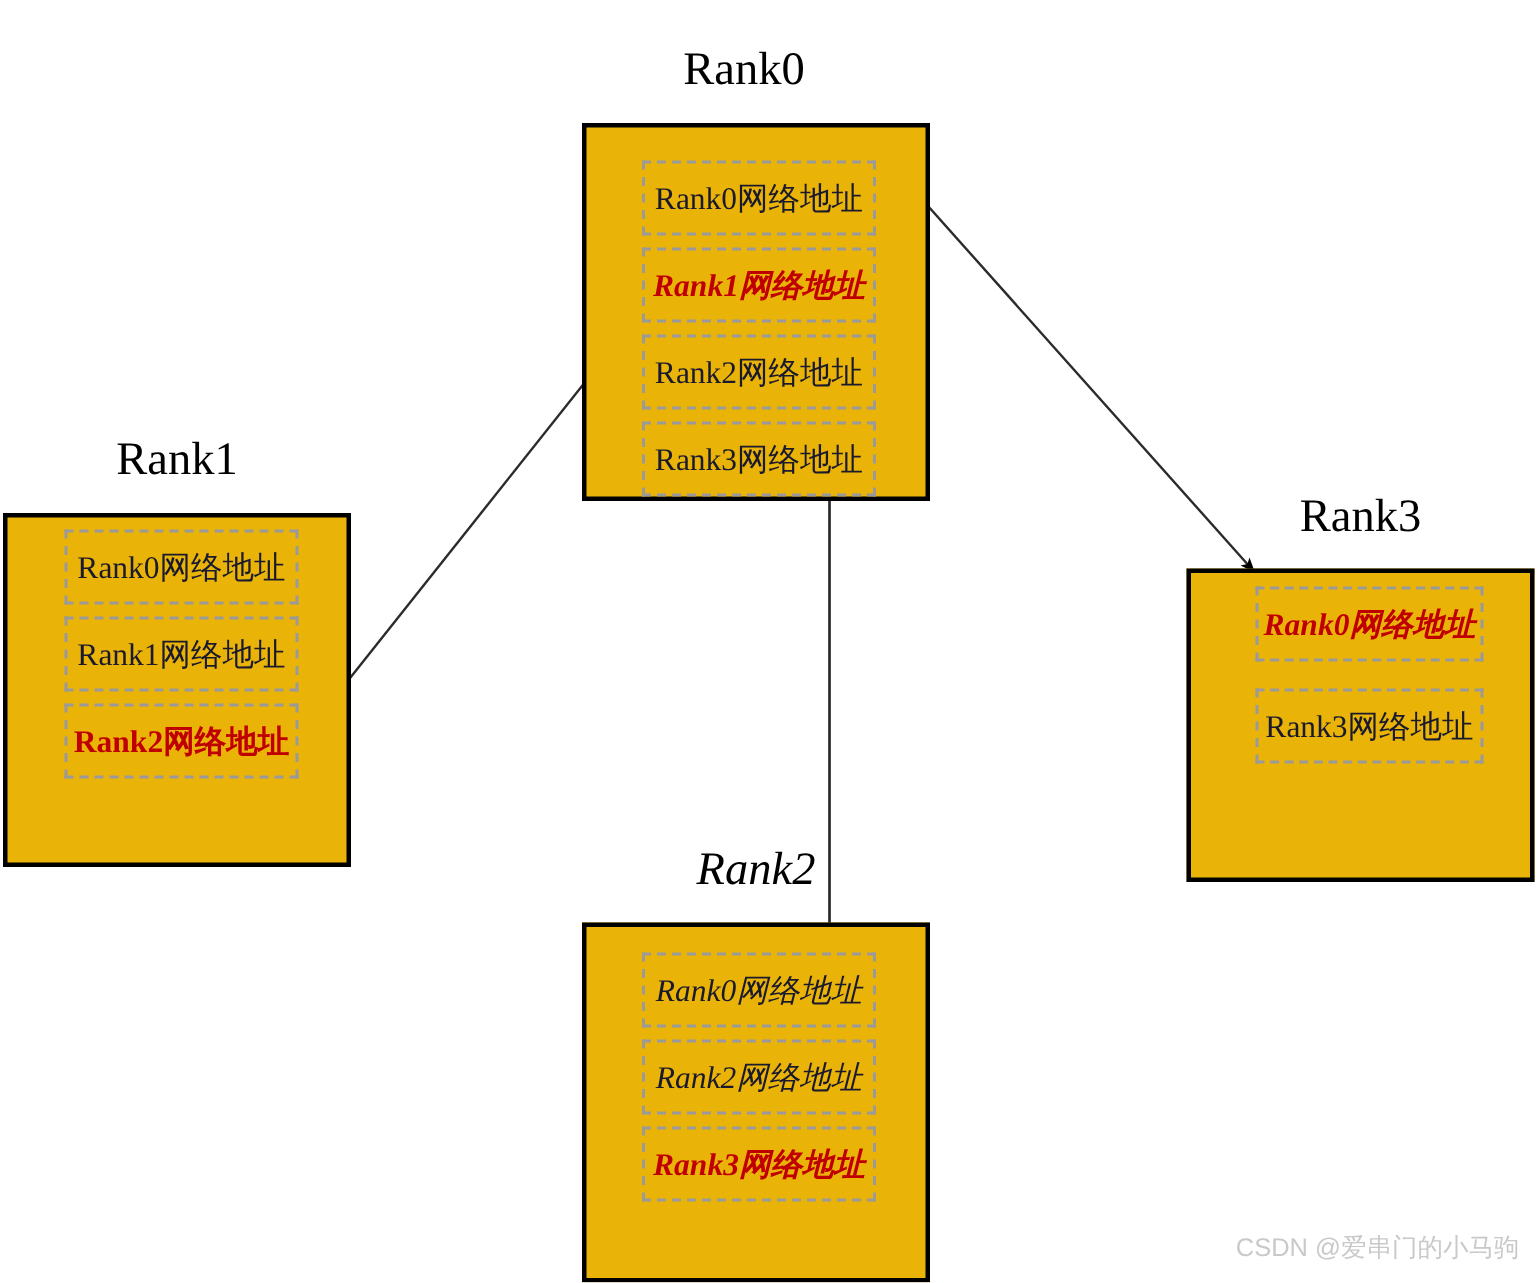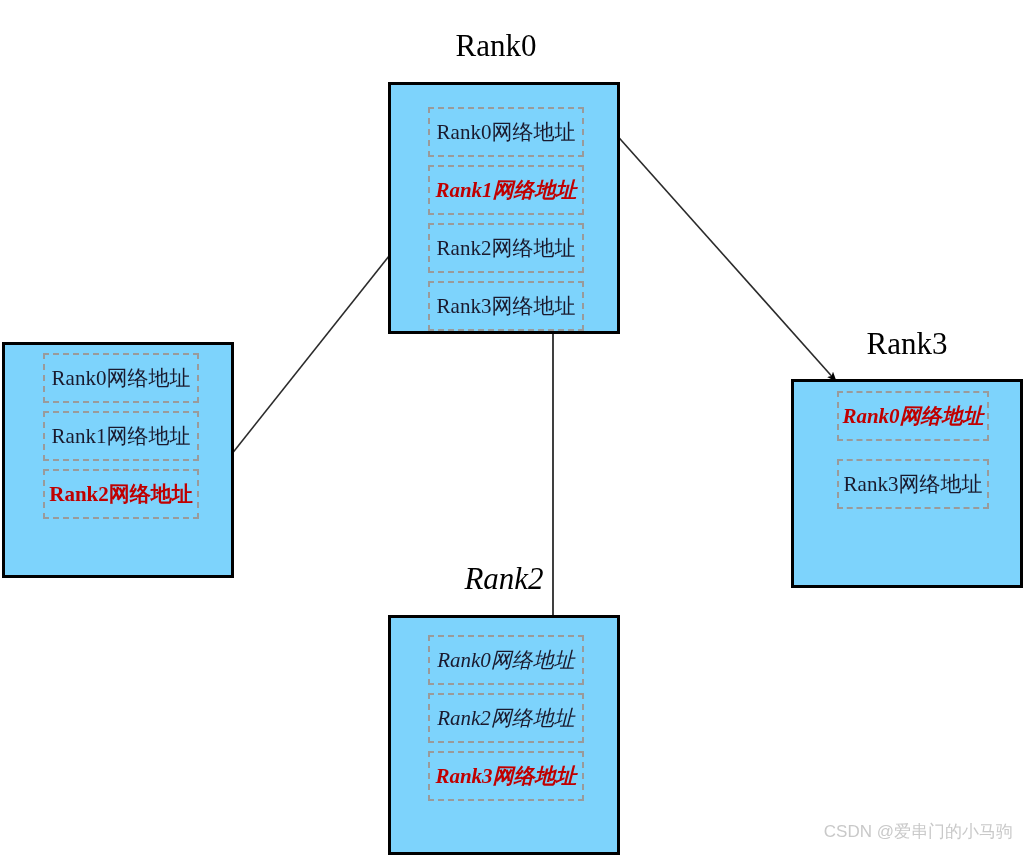--- a/index.html
+++ b/index.html
@@ -28,21 +28,21 @@
     font-family: "Liberation Serif", "DejaVu Serif", serif;
     font-size: 31px;
     line-height: 36px;
     color: #000000;
     white-space: nowrap;
   }
   .node-box {
     position: absolute;
     box-sizing: border-box;
     border: 3px solid #000000;
-    background: #7dd3fc;
+    background: #eab308;
   }
   .slot {
     position: absolute;
     box-sizing: border-box;
     border: 2px dashed #9a9a9a;
     background: transparent;
     display: flex;
     align-items: center;
     justify-content: center;
   }
@@ -114,20 +114,21 @@
       <div class="slot" style="left:37px; top:138px; width:156px; height:50px;">
         <span class="slot-label">Rank2网络地址</span>
       </div>
       <div class="slot" style="left:37px; top:196px; width:156px; height:50px;">
         <span class="slot-label">Rank3网络地址</span>
       </div>
     </div>
   </div>
 
   <div class="node" style="left:2px; top:288px; width:232px; height:292px;">
+    <div class="node-title" style="top:0px;">Rank1</div>
     <div class="node-box" style="left:0px; top:54px; width:232px; height:236px;">
       <div class="slot" style="left:38px; top:8px; width:156px; height:50px;">
         <span class="slot-label">Rank0网络地址</span>
       </div>
       <div class="slot" style="left:38px; top:66px; width:156px; height:50px;">
         <span class="slot-label">Rank1网络地址</span>
       </div>
       <div class="slot" style="left:38px; top:124px; width:156px; height:50px;">
         <span class="slot-label hl">Rank2网络地址</span>
       </div>

